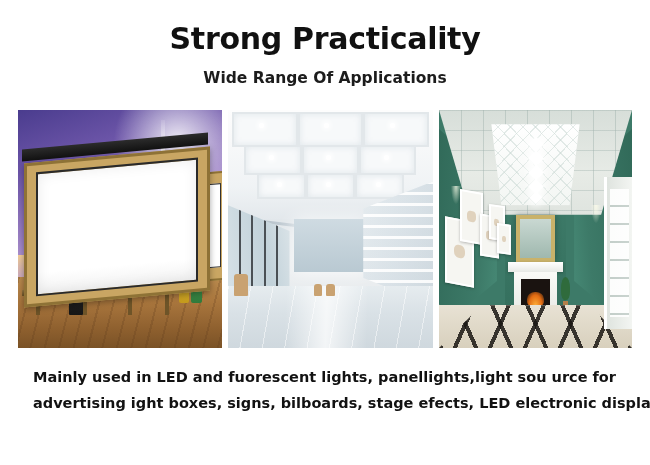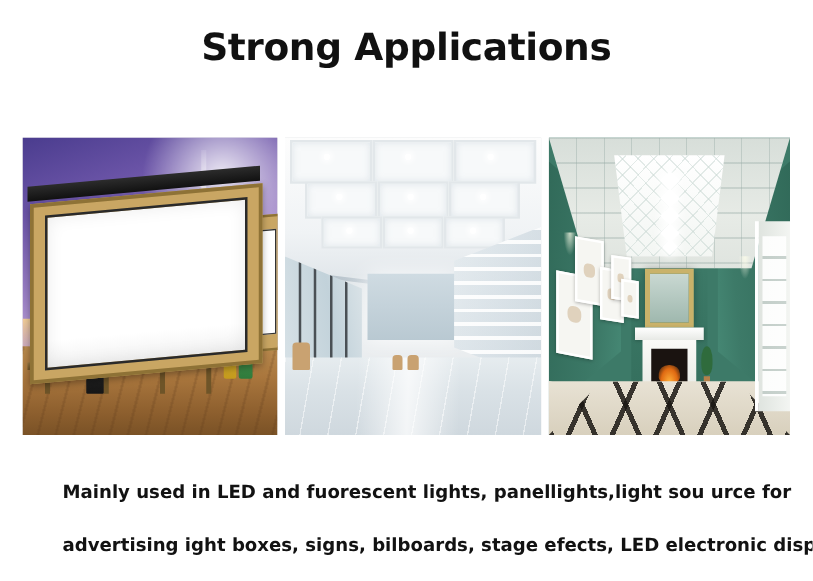--- a/index.html
+++ b/index.html
@@ -373,36 +373,37 @@
   }
 
   
   .caption {
     position: absolute;
     left: 33px;
     top: 364px;
     width: 600px;
   }
   .caption p {
-    margin: 17px;
+    margin: 0;
     font-size: 14.5px;
     font-weight: 700;
     color: #121212;
     line-height: 26px;
     font-family: "DejaVu Sans", sans-serif;
     white-space: nowrap;
   }
 </style>
 </head>
 <body>
 
 <div class="banner">
 
   <div class="heading-block">
-    <h1 class="main-title">Strong Applications</h1>
+    <h1 class="main-title">Strong Practicality</h1>
+    <h2 class="sub-title">Wide Range Of Applications</h2>
   </div>
 
   <div class="gallery">
 
     <div class="photo photo-1">
       <div class="scene">
         <div class="p1-sky"></div>
         <div class="p1-tower p1-t1"></div>
         <div class="p1-tower p1-t2"></div>
         <div class="p1-tower p1-t3"></div>

